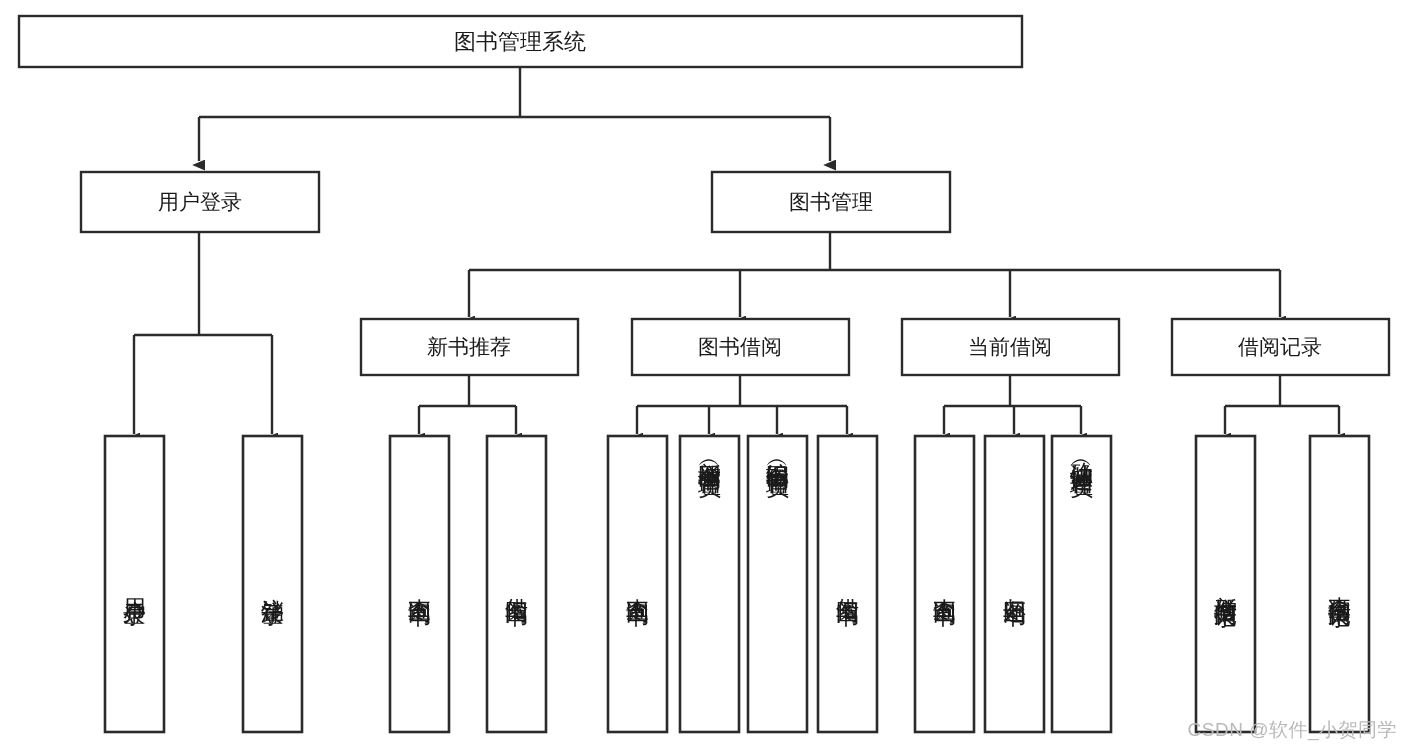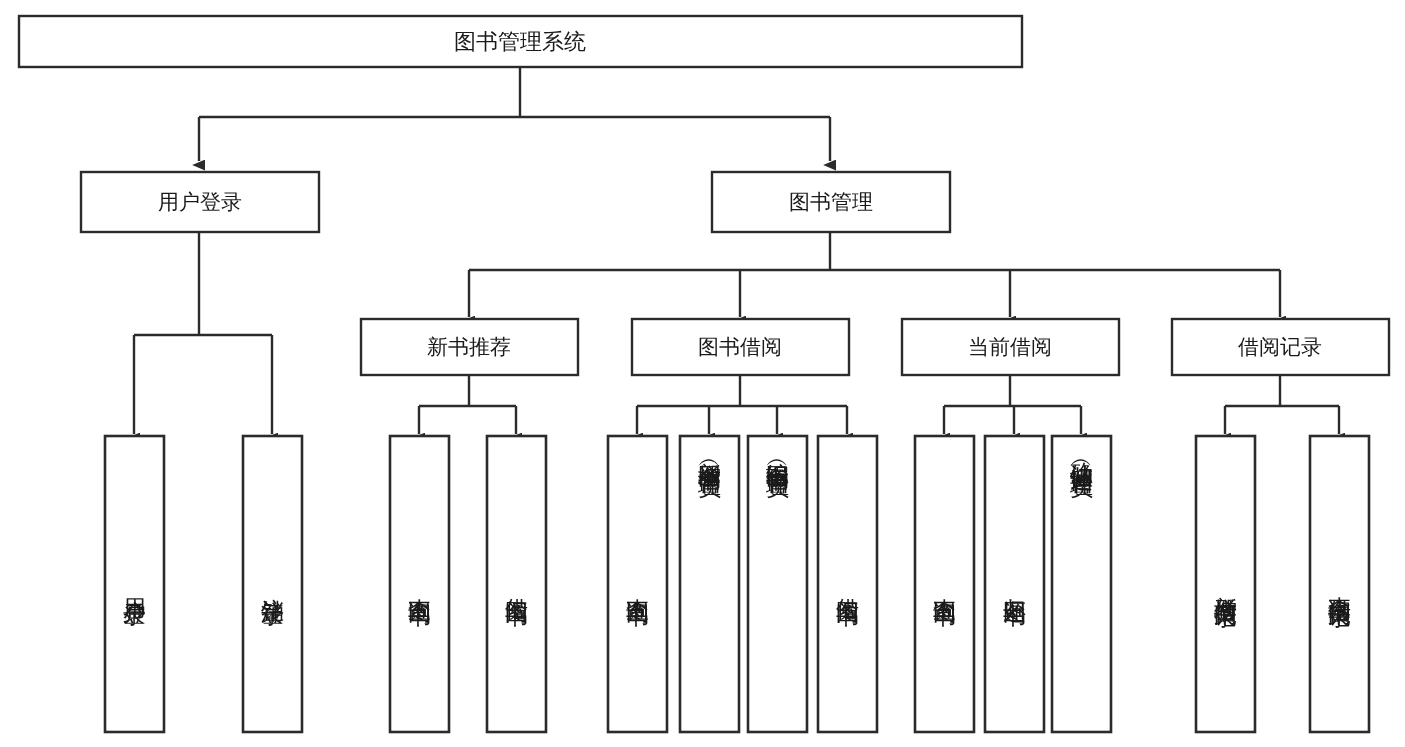--- a/index.html
+++ b/index.html
@@ -180,13 +180,14 @@
     <span class="leaf-label">确认归还（管理员）</span>
   </div>
 
   <div class="leaf-cell" style="left:1196px;top:436px;width:59px;height:296px;">
     <span class="leaf-label">新增借阅记录</span>
   </div>
   <div class="leaf-cell" style="left:1310px;top:436px;width:59px;height:296px;">
     <span class="leaf-label">查询借阅记录</span>
   </div>
 
+  <div class="watermark">CSDN @软件_小贺同学</div>
 </div>
 
 </body></html>

